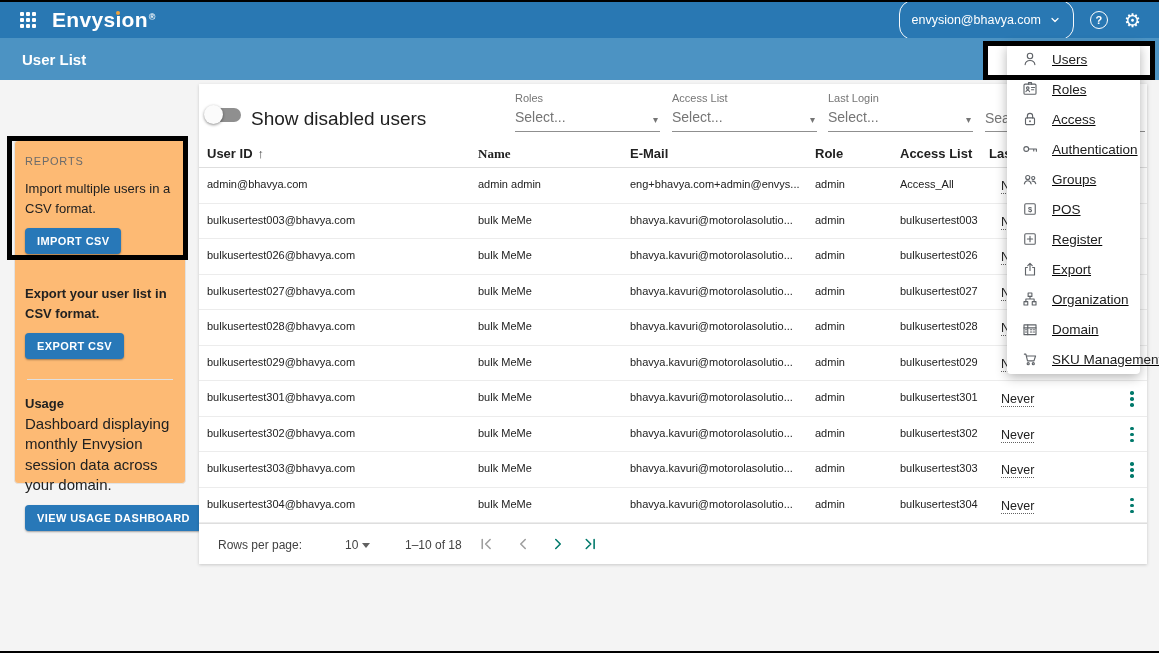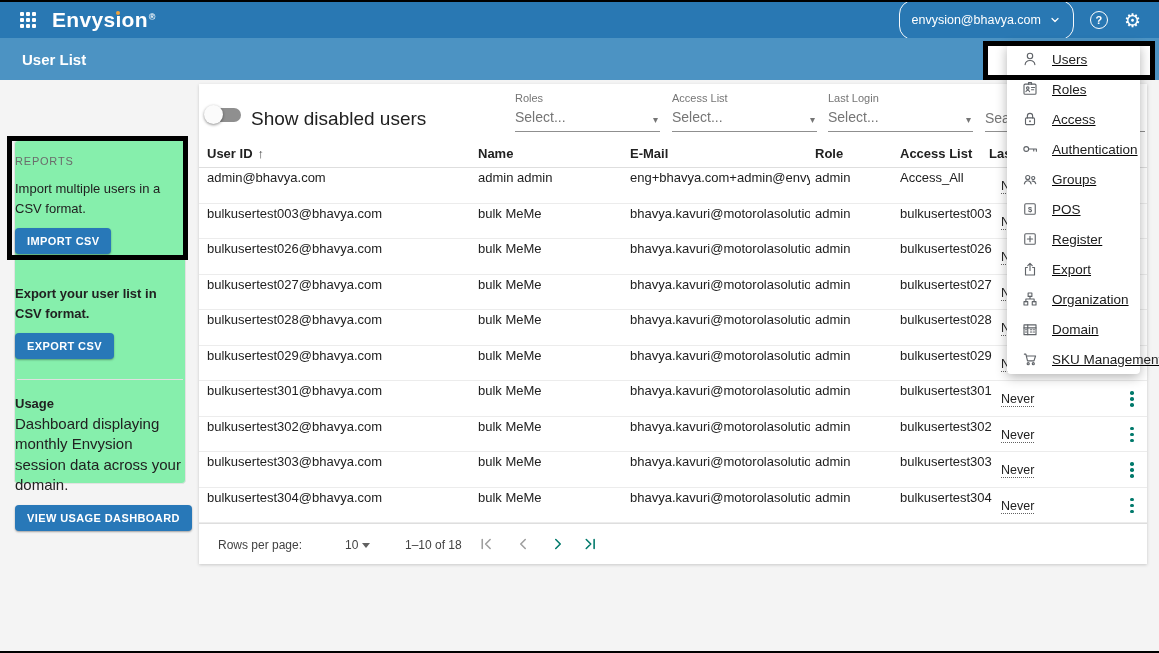--- a/index.html
+++ b/index.html
@@ -17,21 +17,21 @@
   .brand .iwrap::after { content:""; position:absolute; left:1px; top:3px; width:4px; height:4px; border-radius:50%; background:#f0a23c; }
   .brand sup { font-size:9px; margin-left:1px; transform:translateY(-7px); }
   .top-right { margin-left:auto; display:flex; align-items:center; gap:16px; }
   .account-pill { display:flex; align-items:center; gap:8px; border:1.5px solid rgba(255,255,255,.95); border-radius:14px; height:40px; padding:0 12px; color:#fff; font-size:12.5px; cursor:pointer; }
   .help-circle { width:18px; height:18px; border:1.7px solid #fff; border-radius:50%; color:#fff; font-size:11px; font-weight:bold; display:flex; align-items:center; justify-content:center; cursor:pointer; }
   .gear { color:#fff; font-size:19px; line-height:1; cursor:pointer; }
   .secondary-bar { position:absolute; top:38px; left:0; width:100%; height:42px; background:#4C93C3; display:flex; align-items:center; padding-left:22px; z-index:20; }
   .page-title { color:#fff; font-size:15px; font-weight:bold; }
 
   
-  .sidebar-card { position:absolute; left:14px; top:140px; width:172px; height:344px; background:#86efac; border:1px solid #e2e2e2; border-radius:4px; padding:8px 0; z-index:10; }
+  .sidebar-card { position:absolute; left:14px; top:140px; width:172px; height:344px; background:#fdba74; border:1px solid #e2e2e2; border-radius:4px; padding:8px 10px; z-index:10; }
   .reports-label { font-size:11px; color:#6b6b6b; letter-spacing:.8px; margin-top:6px; }
   .side-desc { font-size:13px; color:#212121; line-height:1.5; margin-top:12px; }
   .blue-btn { display:inline-block; margin-top:10px; background:#2878B8; color:#fff; font-size:11px; font-weight:bold; letter-spacing:.4px; border:none; border-radius:4px; padding:7px 12px; box-shadow:0 1px 2px rgba(0,0,0,.35); cursor:pointer; white-space:nowrap; }
   .side-desc.export { margin-top:30px;font-weight:bold; }
   .side-divider { border:none; border-top:1px solid #e0e0e0; margin:20px 2px 16px 2px; }
   .usage-title { font-size:13px; font-weight:bold; color:#212121; }
   .usage-desc { font-size:15px; color:#212121; line-height:1.35; margin-top:3px; }
 
   
   .main-card { position:absolute; left:199px; top:84px; width:948px; height:480px; background:#fff; box-shadow:0 1px 3px rgba(0,0,0,.18); z-index:10; }
@@ -45,25 +45,25 @@
   .sel-arrow { position:absolute; right:2px; bottom:6px; font-size:10px; color:#757575; }
   .sel.roles { left:316px; } .sel.access { left:473px; } .sel.lastlogin { left:629px; }
   .search-box { position:absolute; left:786px; top:25px; }
   .search-box input { width:160px; border:none; outline:none; border-bottom:1px solid #8f8f8f; font-family:inherit; font-size:14px; color:#212121; padding:0 0 5px 0; background:transparent; }
   .search-box input::placeholder { color:#757575; }
 
   .thead { position:relative; height:28px; border-bottom:1px solid #dedede;padding-left:8px; }
   .thead .hc { position:absolute; top:6px; font-size:13px; font-weight:bold; color:#212121; white-space:nowrap; }
   .sort-arrow { color:#424242; font-weight:normal; margin-left:5px; }
   .trow { position:relative; height:35.5px; border-bottom:1px solid #ececec; }
-  .cell { position:absolute; top:2px; font-size:13px; color:#212121; white-space:nowrap; }
+  .cell { position:absolute; top:10px; font-size:11px; color:#212121; white-space:nowrap; }
   .c1 { left:8px; } .c2 { left:279px; } .c3 { left:431px; width:180px; overflow:hidden; }
   .c4 { left:616px; } .c5 { left:701px; }
   .c6 { left:802px; font-size:12.5px; border-bottom:1px dotted #616161; cursor:pointer; top:11px; }
-  .hc1 { left:8px; } .hc2 { left:279px; } .hc3 { left:431px; } .hc4 { left:616px; } .hc5 { left:701px; } .hc6 { left:790px; }
+  .hc1 { left:8px; } .hc2 { left:279px;font-family:Liberation Serif, serif; } .hc3 { left:431px; } .hc4 { left:616px; } .hc5 { left:701px; } .hc6 { left:790px; }
   .dots { position:absolute; left:924px; top:8px; width:18px; height:20px; display:flex; flex-direction:column; align-items:center; justify-content:center; gap:2.5px; cursor:pointer; }
   .dots i { width:3.5px; height:3.5px; border-radius:50%; background:#00796B; }
 
   .pager { position:relative; height:40px; border-top:1px solid #dedede; font-size:12px; color:#424242; }
   .pager .pi { position:absolute; top:14px; }
   .rpp-label { left:19px; }
   .rpp-value { left:146px; cursor:pointer; }
   .rpp-caret { position:absolute; left:163px; top:19px; width:0; height:0; border-left:4px solid transparent; border-right:4px solid transparent; border-top:5px solid #616161; cursor:pointer; }
   .range { left:206px; }
   .navbtn { position:absolute; top:11px; width:18px; height:18px; cursor:pointer; }

